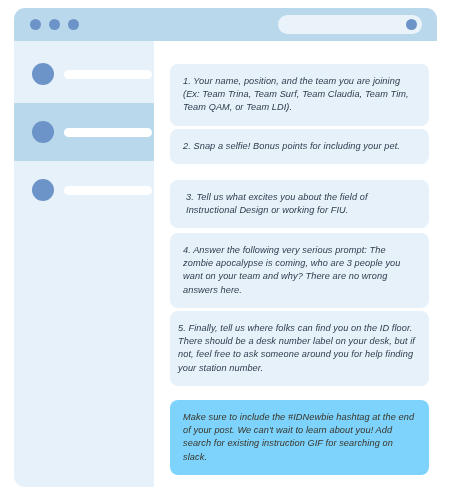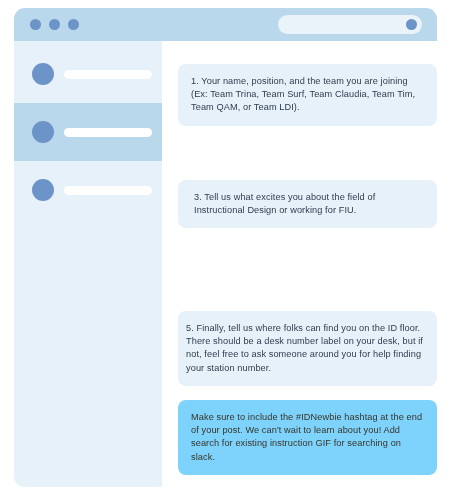--- a/index.html
+++ b/index.html
@@ -124,26 +124,27 @@
     font-size: 0;
     color: transparent;
     width: 0;
     height: 0;
     overflow: hidden;
   }
 
   
   #chat-panel {
     position: absolute;
-    left: 148px;
+    left: 140px;
     top: 33px;
     width: 275px;
     height: 446px;
     background: #ffffff;
     border-radius: 0 0 11px 0;
+    font-style: italic;
   }
 
   .bubble {
     position: absolute;
     left: 16px;
     width: 259px;
     box-sizing: border-box;
     border-radius: 8px;
     padding: 11px 13px 11px 13px;
     font-size: 9.2px;
@@ -199,23 +200,25 @@
         <span class="sidebar-line-label"></span>
       </div>
     </div>
 
   </div>
 
   <div id="chat-panel">
 
     <div class="bubble info" style="top:23px;">1. Your name, position, and the team you are joining (Ex: Team Trina, Team Surf, Team Claudia, Team Tim, Team QAM, or Team LDI).</div>
 
+    <div class="bubble info" style="top:88px;">2. Snap a selfie! Bonus points for including your pet.</div>
 
     <div class="bubble info" style="top:139px;padding-left:16px;">3. Tell us what excites you about the field of Instructional Design or working for FIU.</div>
 
+    <div class="bubble info" style="top:192px;">4. Answer the following very serious prompt: The zombie apocalypse is coming, who are 3 people you want on your team and why? There are no wrong answers here.</div>
 
     <div class="bubble info" style="top:270px;padding-left:8px;">5. Finally, tell us where folks can find you on the ID floor. There should be a desk number label on your desk, but if not, feel free to ask someone around you for help finding your station number.</div>
 
     <div class="bubble highlight" style="top:359px;">Make sure to include the #IDNewbie hashtag at the end of your post.  We can't wait to learn about you! Add search for existing instruction GIF for searching on slack.</div>
 
   </div>
 
 </div>
 
 </body></html>

